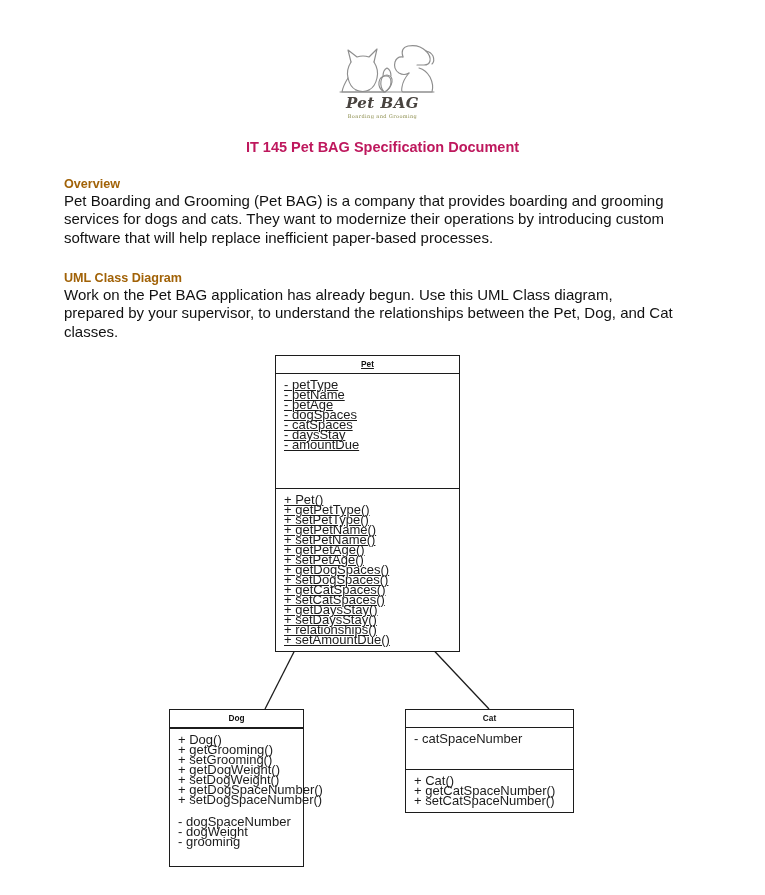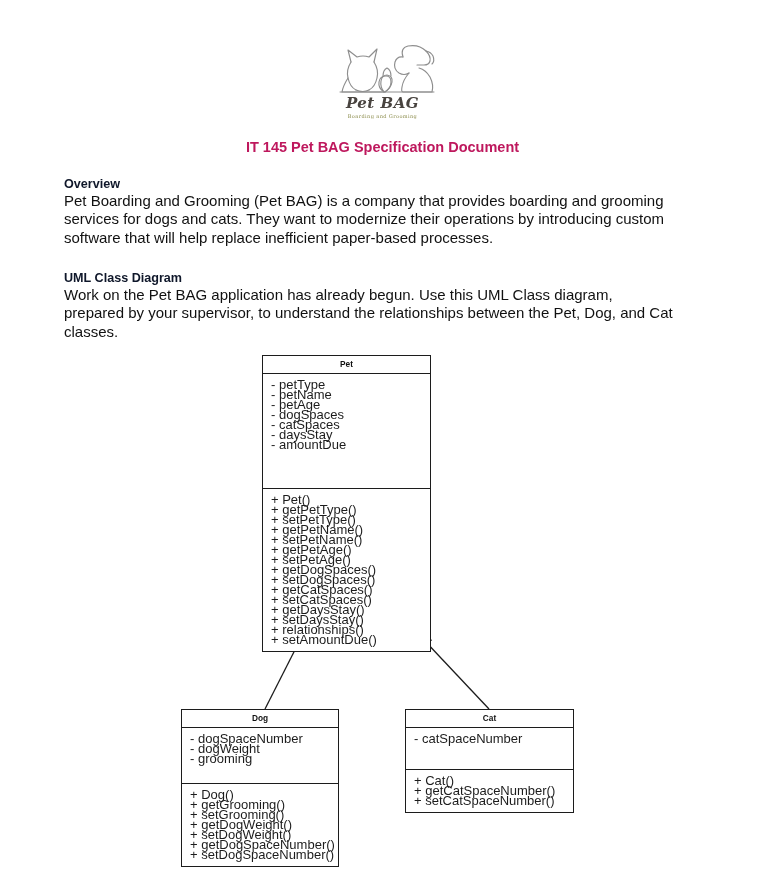--- a/index.html
+++ b/index.html
@@ -62,21 +62,21 @@
     color: #be185d;
   }
   .section {
     position: absolute;
     left: 64px;
     width: 612px;
   }
   .section-heading {
     font-size: 12.6px;
     font-weight: bold;
-    color: #0f172a;
+    color: #a16207;
     margin: 0 0 1px 0;
   }
   .section-body {
     font-size: 15px;
     line-height: 18.3px;
     color: #111111;
     margin: 0;
   }
   #overview-section { top: 177px; }
   #uml-section { top: 271px; }
@@ -111,22 +111,22 @@
   .uml-compartment.divided {
     border-top: 1.3px solid #1c1c1c;
   }
   .uml-member {
     font-size: 13px;
     line-height: 10px;
     color: #1c1c1c;
     white-space: nowrap;
   }
 
-  #pet-class   { left: 262px; top: 355px; width: 169px; }
-  #dog-class   { left: 181px; top: 709px; width: 158px; }
+  #pet-class   { left: 275px; top: 355px; width: 185px; text-decoration: underline; }
+  #dog-class   { left: 169px; top: 709px; width: 135px; }
   #cat-class   { left: 405px; top: 709px; width: 169px; }
 
   #pet-attributes { height: 102px; }
   #dog-attributes { height: 43px; }
   #cat-attributes { height: 29px; }
 </style>
 </head>
 <body>
 
 <div class="logo-wrap">
@@ -213,34 +213,34 @@
     <div class="uml-member">+ setCatSpaces()</div>
     <div class="uml-member">+ getDaysStay()</div>
     <div class="uml-member">+ setDaysStay()</div>
     <div class="uml-member">+ relationships()</div>
     <div class="uml-member">+ setAmountDue()</div>
   </div>
 </div>
 
 <div class="uml-box" id="dog-class">
   <div class="uml-name">Dog</div>
-  <div class="uml-compartment" id="dog-attributes">
-    <div class="uml-member">- dogSpaceNumber</div>
-    <div class="uml-member">- dogWeight</div>
-    <div class="uml-member">- grooming</div>
-  </div>
   <div class="uml-compartment divided">
     <div class="uml-member">+ Dog()</div>
     <div class="uml-member">+ getGrooming()</div>
     <div class="uml-member">+ setGrooming()</div>
     <div class="uml-member">+ getDogWeight()</div>
     <div class="uml-member">+ setDogWeight()</div>
     <div class="uml-member">+ getDogSpaceNumber()</div>
     <div class="uml-member">+ setDogSpaceNumber()</div>
   </div>
+  <div class="uml-compartment" id="dog-attributes">
+    <div class="uml-member">- dogSpaceNumber</div>
+    <div class="uml-member">- dogWeight</div>
+    <div class="uml-member">- grooming</div>
+  </div>
 </div>
 
 <div class="uml-box" id="cat-class">
   <div class="uml-name">Cat</div>
   <div class="uml-compartment" id="cat-attributes">
     <div class="uml-member">- catSpaceNumber</div>
   </div>
   <div class="uml-compartment divided">
     <div class="uml-member">+ Cat()</div>
     <div class="uml-member">+ getCatSpaceNumber()</div>

